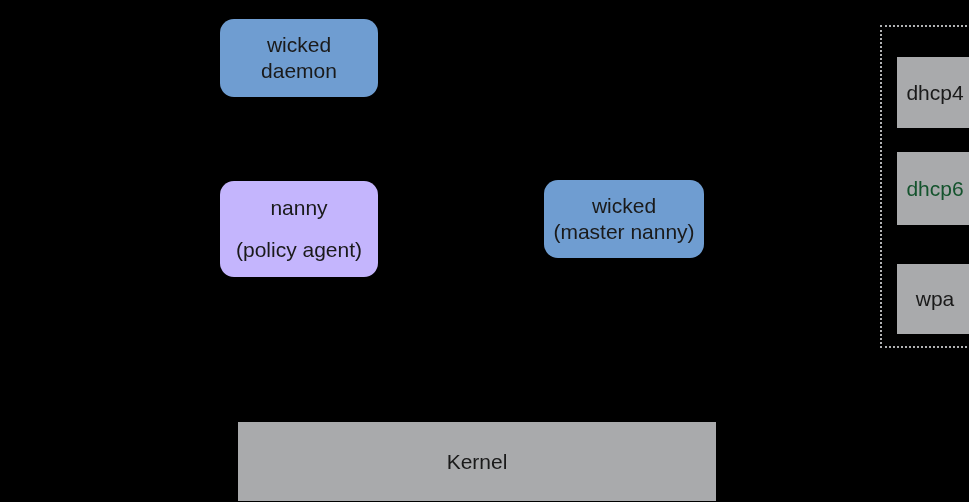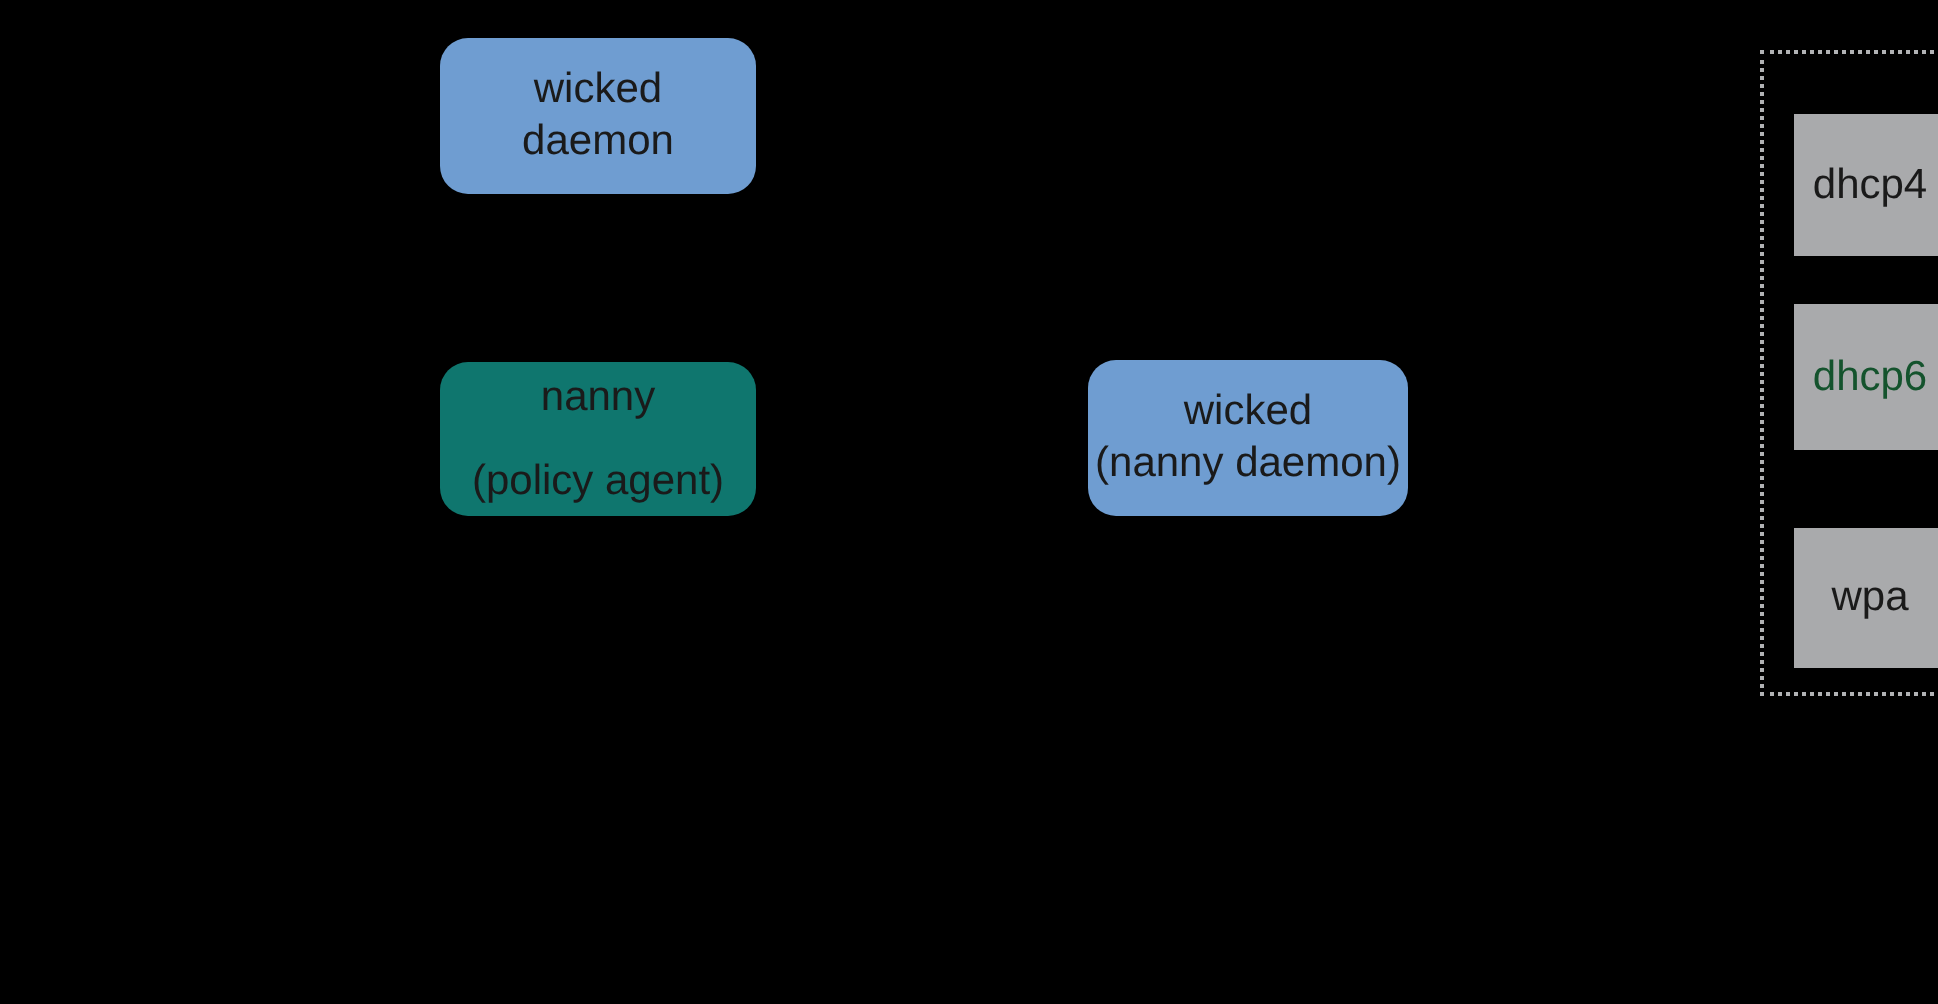--- a/index.html
+++ b/index.html
@@ -37,39 +37,42 @@
 </head>
 <body>
 
 <div class="canvas" style="background-color: rgb(0, 0, 0); margin-left: 20px;">
 
   <div class="node rounded" style="left: 200px; top: 19px; width: 158px; height: 78px; background-color: rgb(111, 157, 209);">
     <span class="lbl" style="color: rgb(26, 26, 26);">wicked</span>
     <span class="lbl" style="color: rgb(26, 26, 26);">daemon</span>
   </div>
 
-  <div class="node rounded" style="left: 200px; top: 181px; width: 158px; height: 77px; background-color: #0f766e; gap: 16px;">
+  <div class="node rounded" style="left: 200px; top: 181px; width: 158px; height: 96px; background-color: #c4b5fd; gap: 16px;">
     <span class="lbl" style="color: rgb(26, 26, 26);">nanny</span>
     <span class="lbl" style="color: rgb(26, 26, 26);">(policy agent)</span>
   </div>
 
   <div class="node rounded" style="left: 524px; top: 180px; width: 160px; height: 78px; background-color: rgb(111, 157, 209);">
     <span class="lbl" style="color: rgb(26, 26, 26);">wicked</span>
-    <span class="lbl" style="color: rgb(26, 26, 26);">(nanny daemon)</span>
+    <span class="lbl" style="color: rgb(26, 26, 26);">(master nanny)</span>
   </div>
 
   <div class="group" style="left: 860px; top: 25px; width: 107px; height: 323px; border-color: rgb(177, 178, 180);">
 
     <div class="node" style="left: 15px; top: 30px; width: 76px; height: 71px; background-color: rgb(169, 170, 172);">
       <span class="lbl" style="color: rgb(26, 26, 26);">dhcp4</span>
     </div>
 
     <div class="node" style="left: 15px; top: 125px; width: 76px; height: 73px; background-color: rgb(169, 170, 172);">
       <span class="lbl" style="color: #14532d;">dhcp6</span>
     </div>
 
     <div class="node" style="left: 15px; top: 237px; width: 76px; height: 70px; background-color: rgb(169, 170, 172);">
       <span class="lbl" style="color: rgb(26, 26, 26);">wpa</span>
     </div>
   </div>
 
+  <div class="node" style="left: 218px; top: 422px; width: 478px; height: 79px; background-color: rgb(169, 170, 172);">
+    <span class="lbl" style="color: rgb(26, 26, 26);">Kernel</span>
+  </div>
 
 </div>
 
 </body></html>

